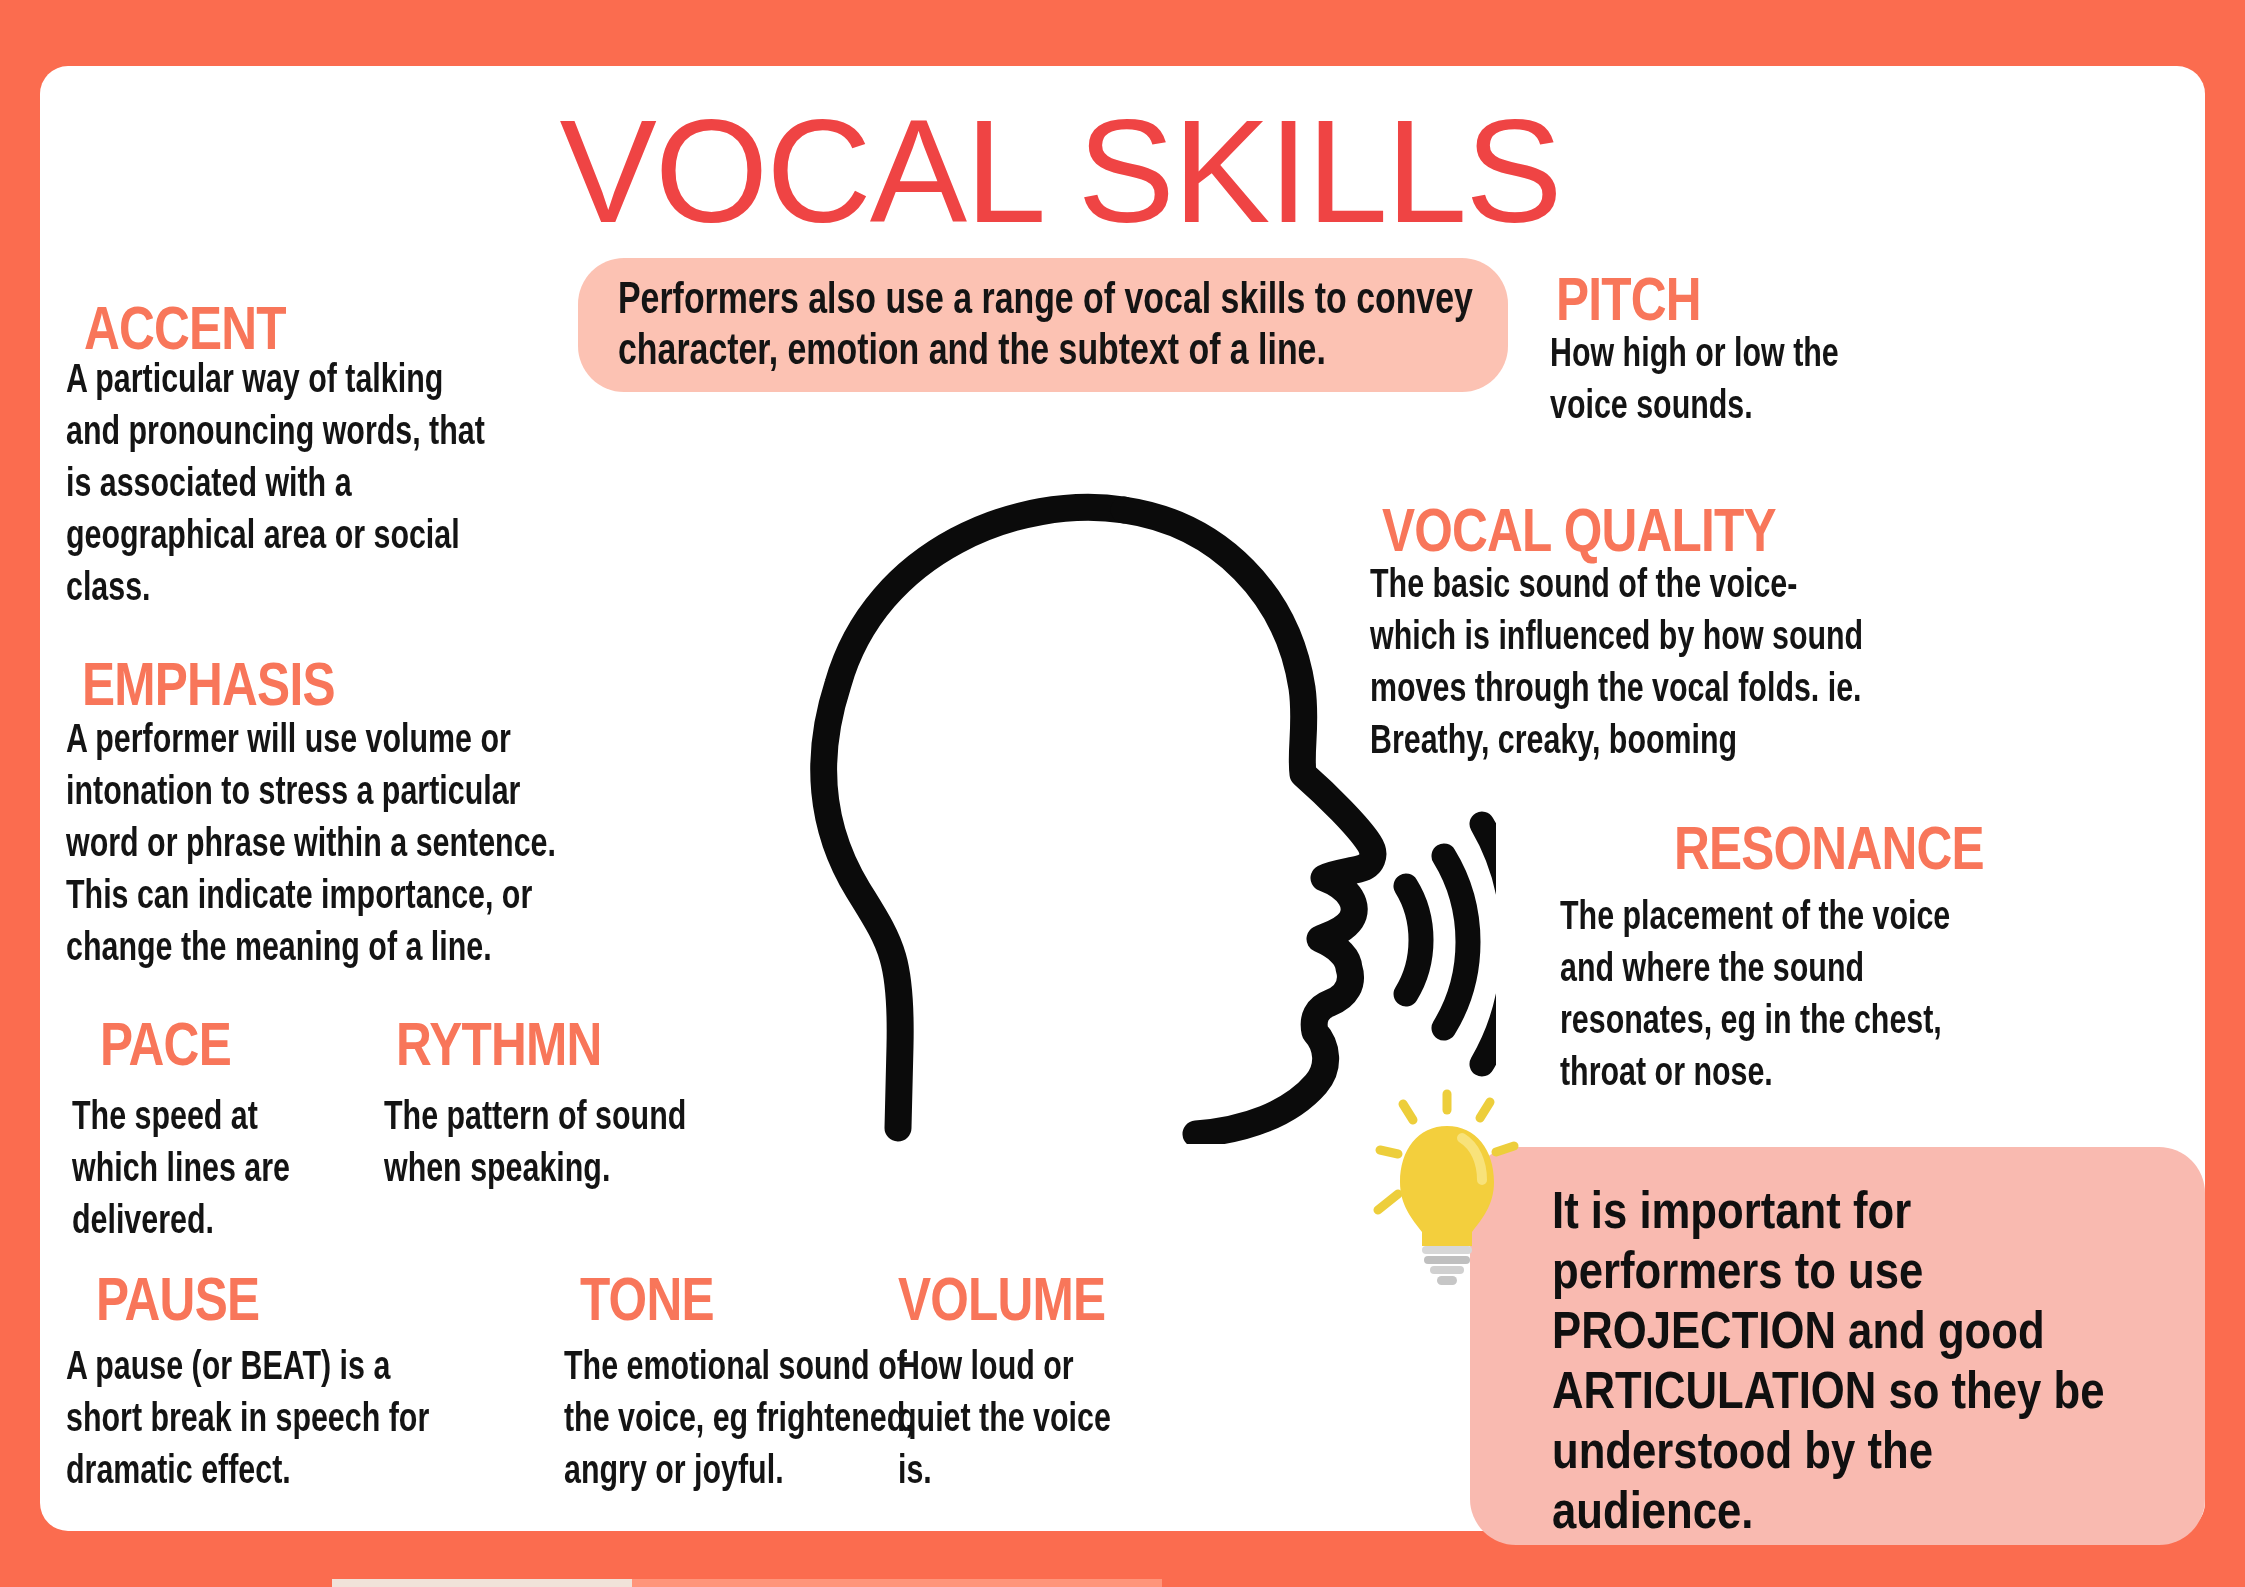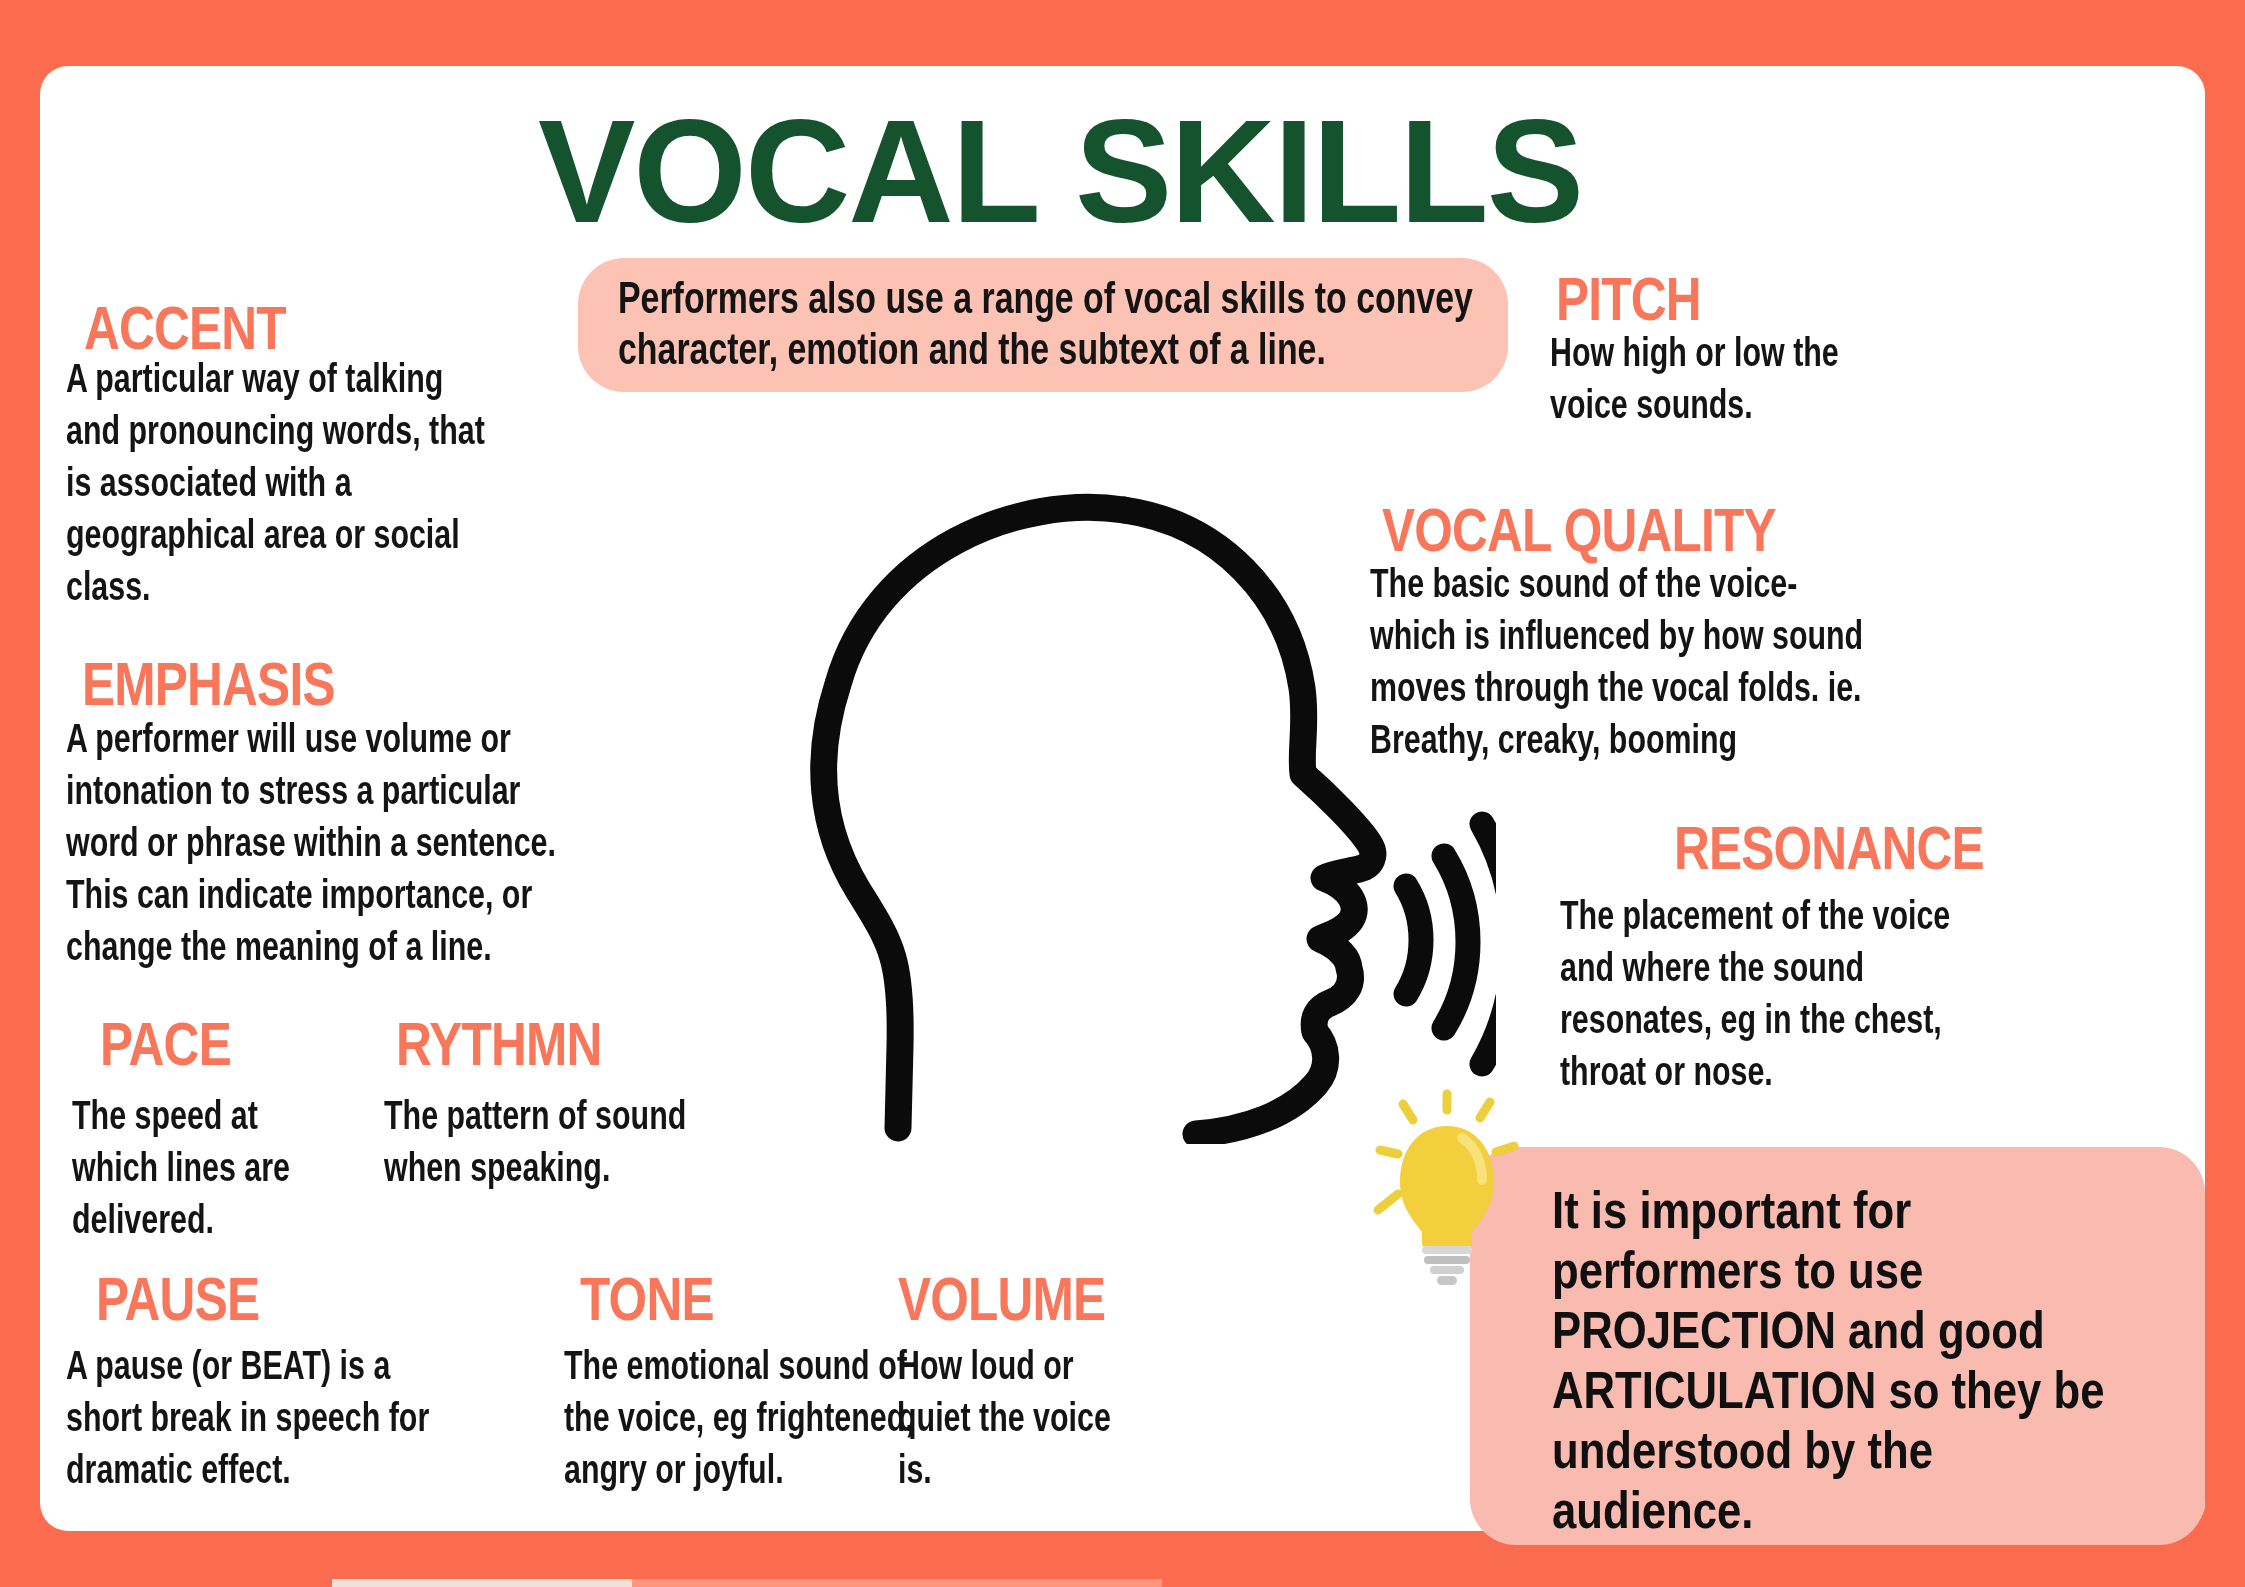--- a/index.html
+++ b/index.html
@@ -14,21 +14,21 @@
     overflow:hidden;
   }
   .abs{position:absolute;}
   #frame{left:0;top:0;width:2245px;height:1587px;}
   #canvas{
     left:40px;top:66px;width:2165px;height:1465px;
     background:#ffffff;border-radius:28px;
   }
   .title{
     left:520px;top:88px;width:1080px;
-    font-size:146px;font-weight:700;color:#14532d;
+    font-size:146px;font-weight:400;color:#ef4444;
     text-align:center;letter-spacing:-2px;white-space:nowrap;
   }
   .pill{
     left:578px;top:258px;width:930px;height:134px;
     border-radius:46px;
   }
   .intro-txt{
     left:618px;top:272px;
     font-size:44px;line-height:51px;color:#141414;
     white-space:pre-line;transform:scaleX(.77);transform-origin:0 0;

